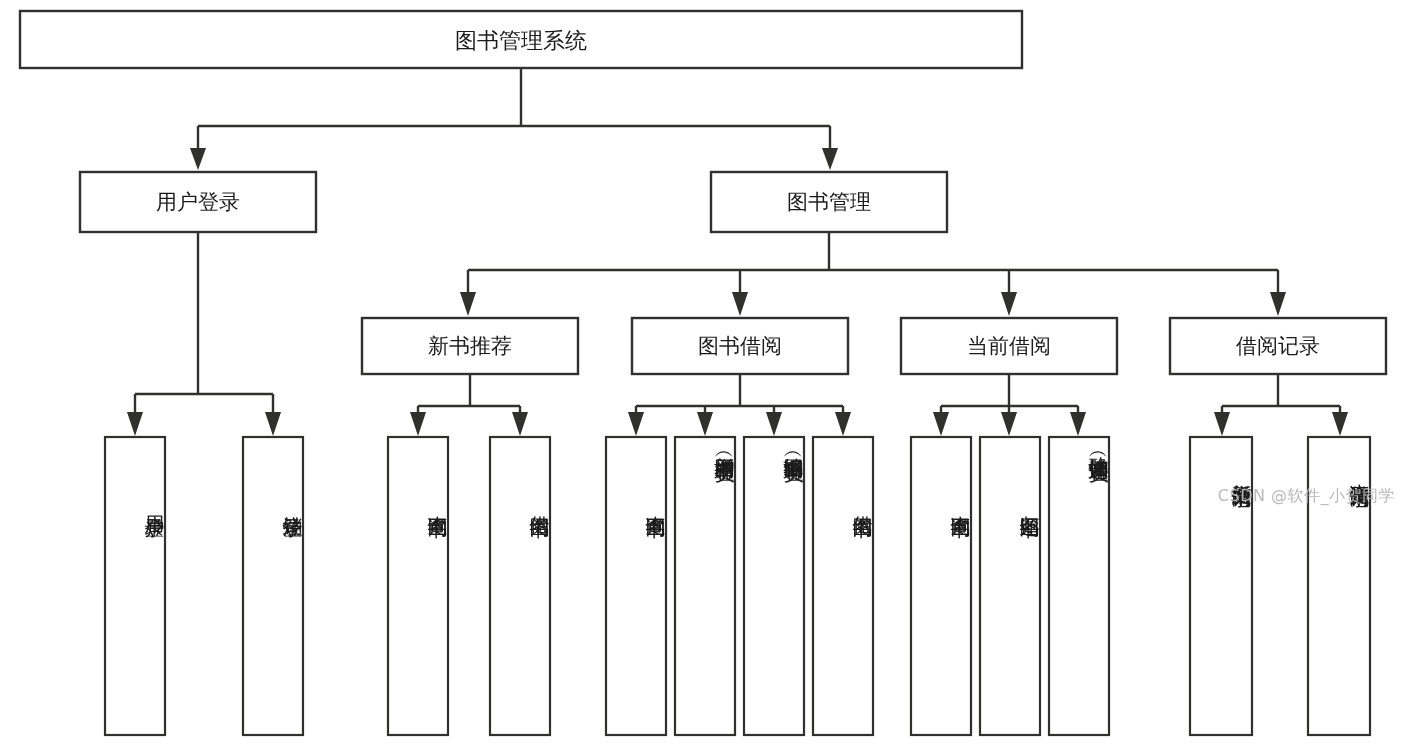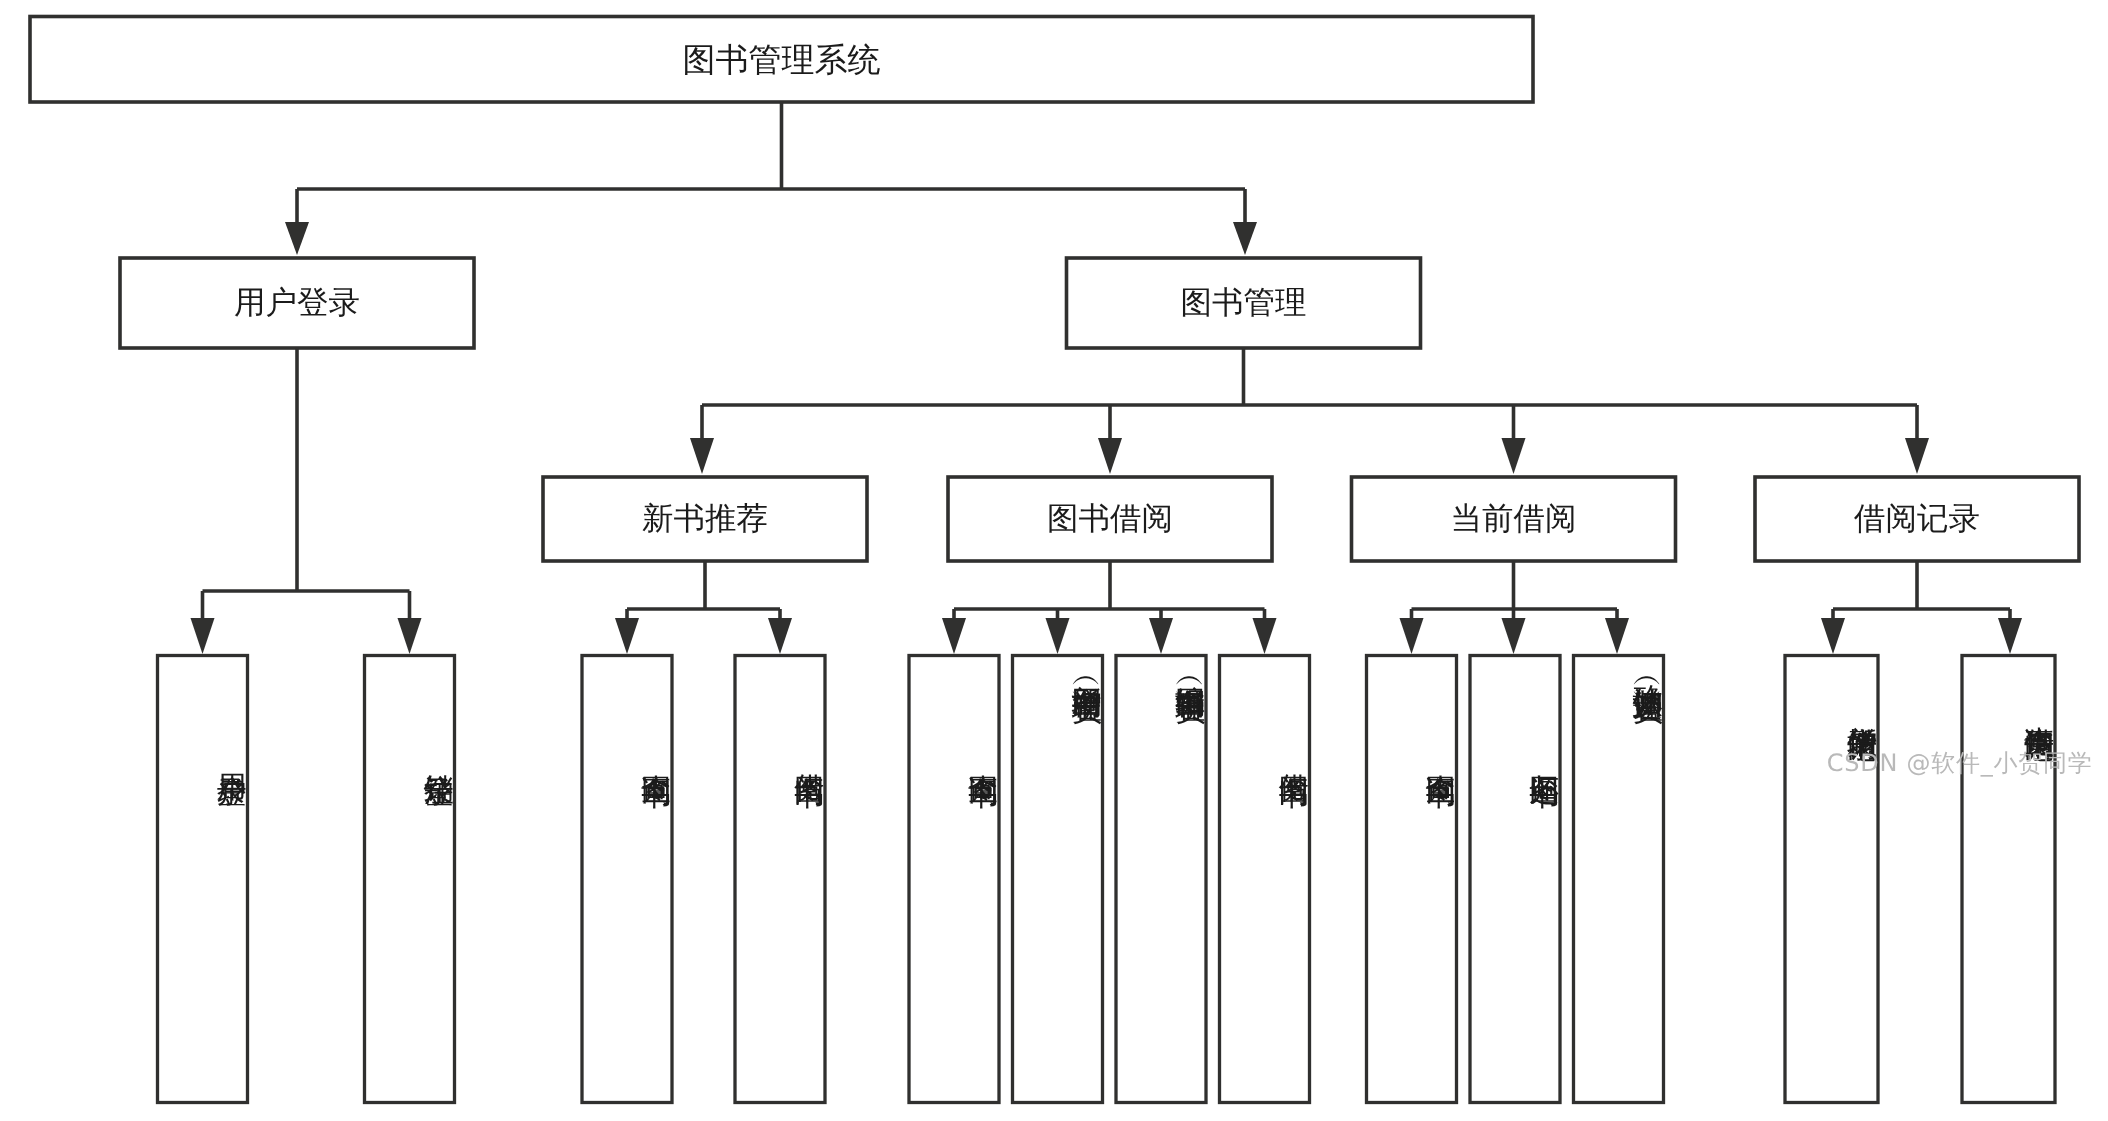--- a/index.html
+++ b/index.html
@@ -68,21 +68,21 @@
     writing-mode: vertical-rl;
     text-orientation: upright;
     letter-spacing: 1px;
     white-space: nowrap;
     pointer-events: none;
     text-align: center;
   }
   .watermark {
     position: absolute;
     right: 10px;
-    bottom: 4px;
+    bottom: 17px;
     font-family: "DejaVu Sans", "Liberation Sans", sans-serif;
     font-size: 16px;
     color: #b9b9b9;
     letter-spacing: 0.5px;
     white-space: nowrap;
     text-align: right;
   }
 </style>
 </head>
 <body>

